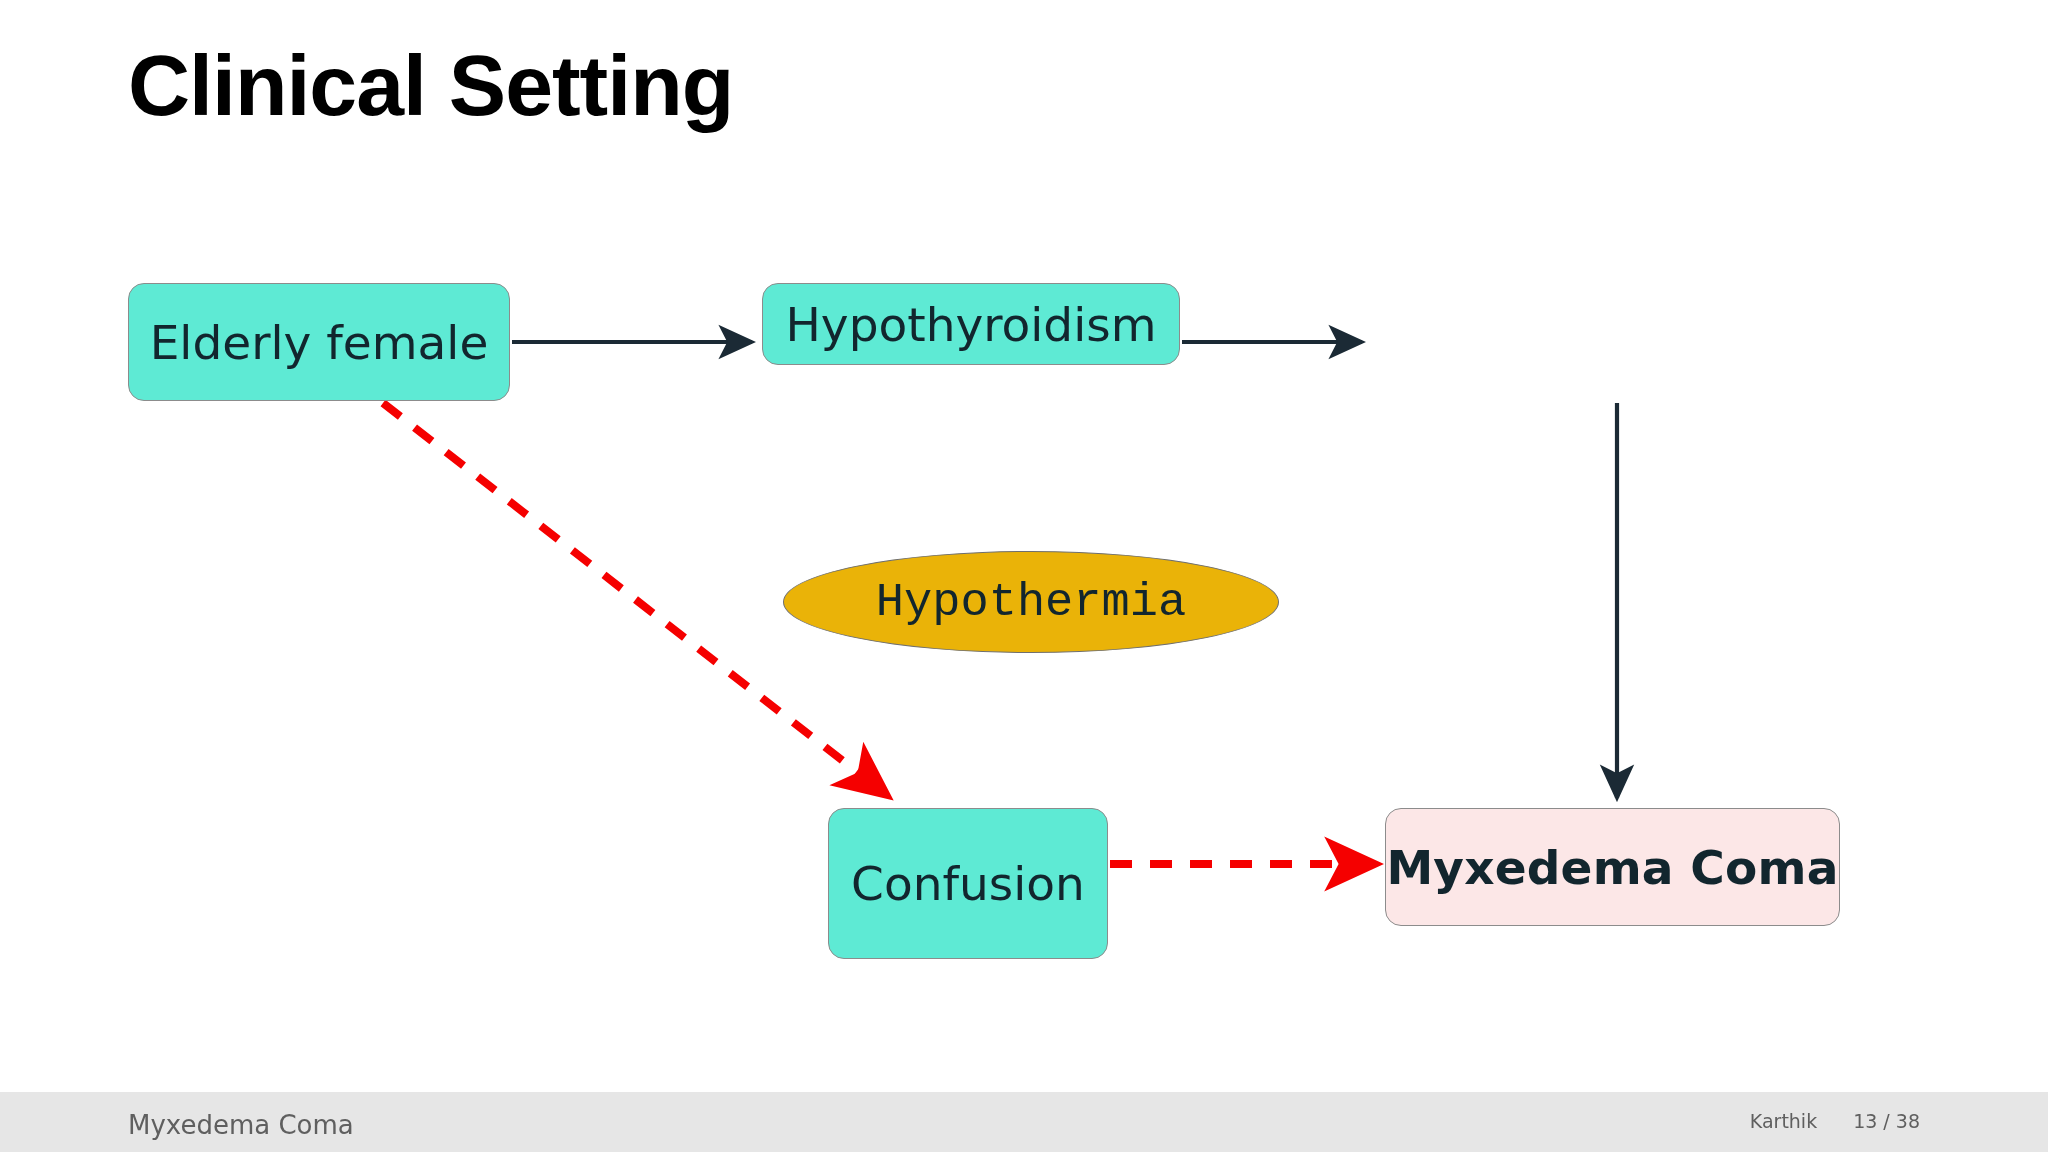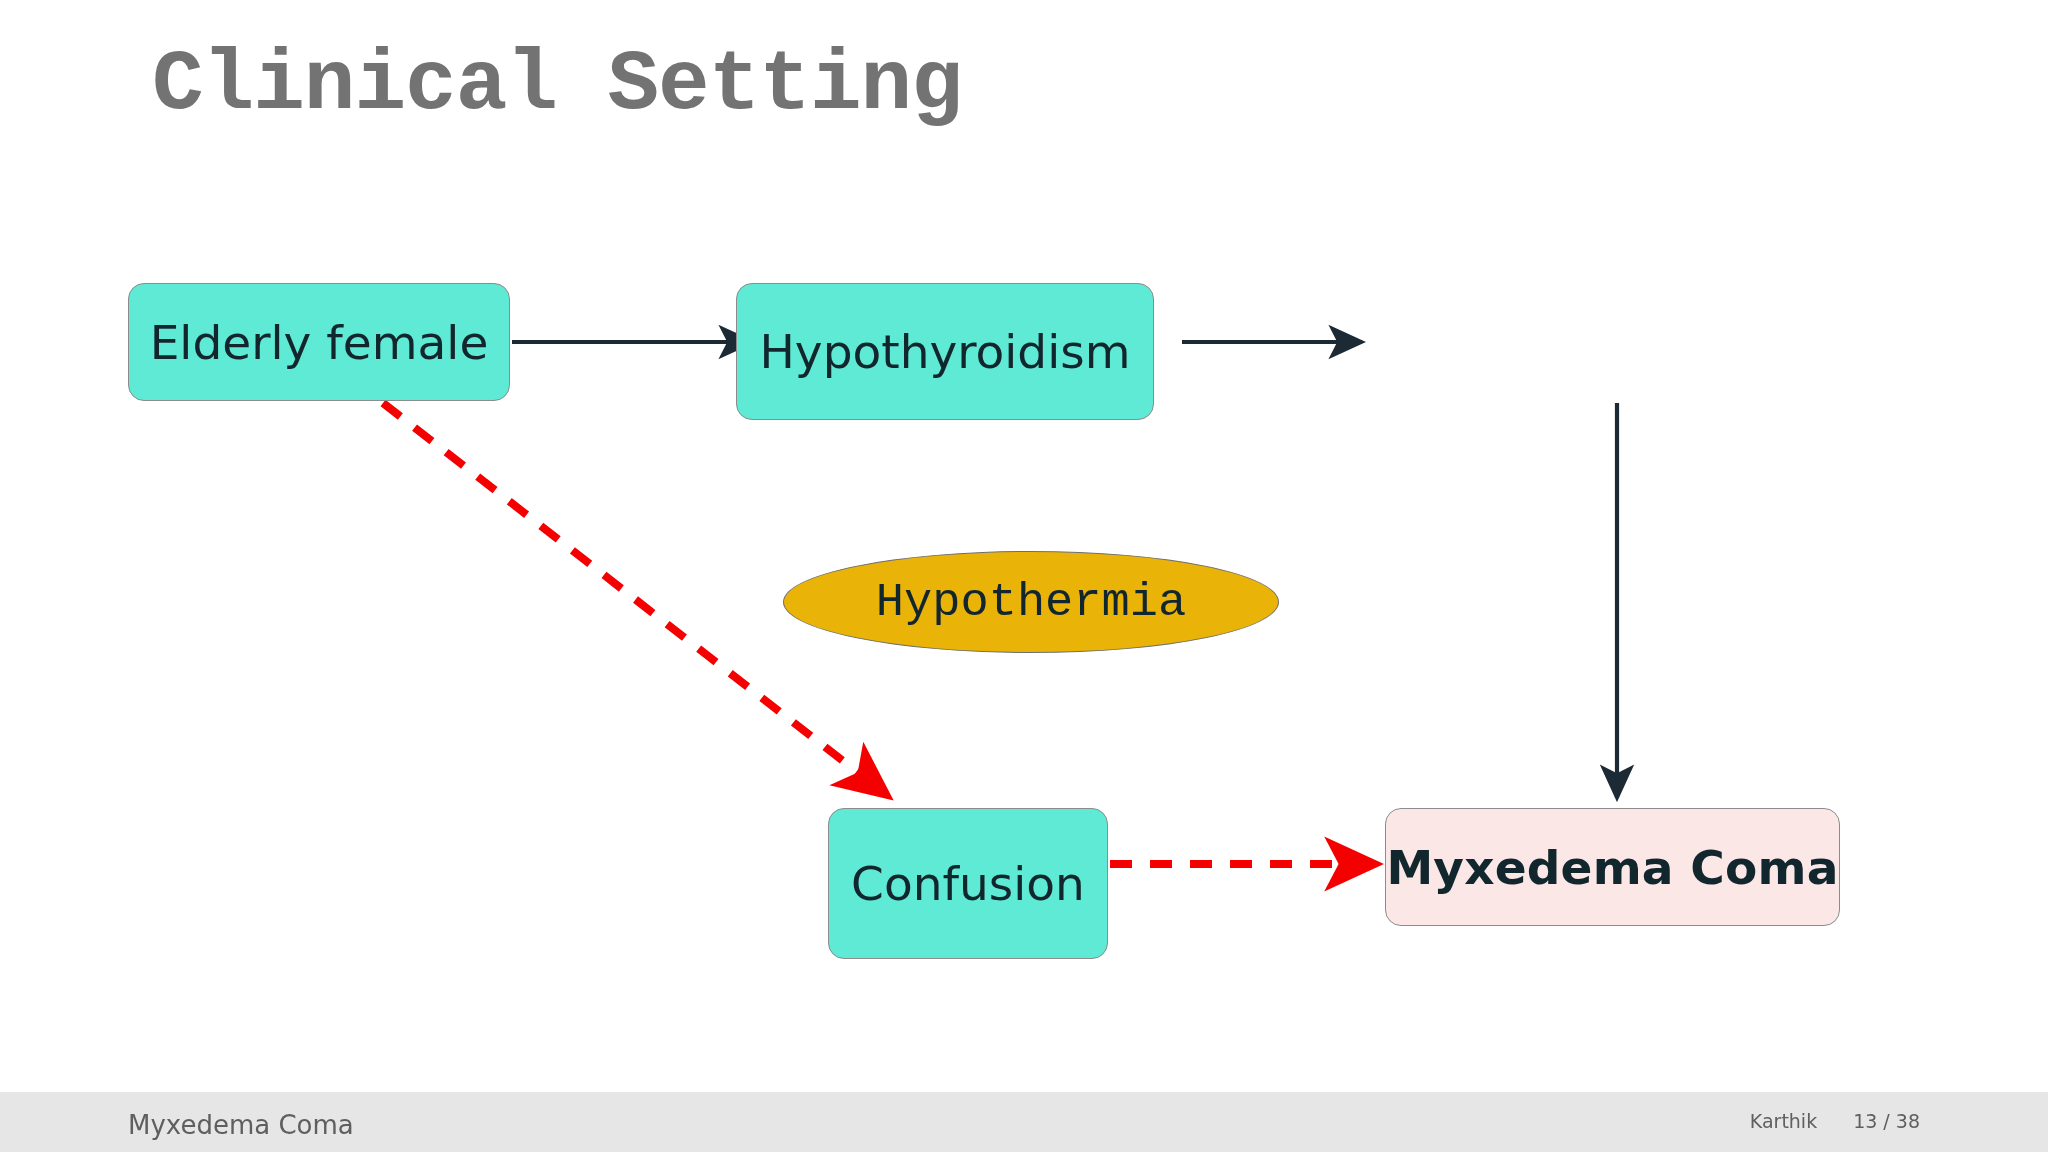--- a/index.html
+++ b/index.html
@@ -14,28 +14,27 @@
     overflow: hidden;
     font-family: "DejaVu Sans", "Liberation Sans", sans-serif;
     background: #ffffff;
   }
 
   
   #slide-title {
     position: absolute;
     left: 128px;
     top: 40px;
-    font-family: Liberation Mono, monospace;
+    font-family: Liberation Sans, sans-serif;
     font-size: 86px;
     font-weight: 700;
     letter-spacing: -1px;
-    color: #737373;
+    color: #000000;
     line-height: 1.05;
     white-space: nowrap;
-    margin-left: 24px;
   }
 
   
   #diagram {
     position: absolute;
     left: 0;
     top: 0;
     width: 2048px;
     height: 1092px;
   }
@@ -73,21 +72,21 @@
   }
   .node-ellipse {
     border: 1.6px solid #6f6f6f;
     border-radius: 50%;
     background: #eab308;
     font-family: Liberation Mono, monospace;
   }
 
   
   #node-elderly-female     { left: 128px;  top: 283px; width: 382px;  height: 118px; }
-  #node-hypothyroidism     { left: 736px;  top: 283px; width: 418px;  height: 137px; }
+  #node-hypothyroidism     { left: 762px;  top: 283px; width: 418px;  height: 82px; }
   #node-intercurrent       { left: 1372px; top: 283px; width: 490px;  height: 118px; }
   #node-hypothermia        { left: 783px;  top: 551px; width: 496px;  height: 102px; }
   #node-confusion          { left: 828px;  top: 808px; width: 280px;  height: 151px; }
   #node-myxedema-coma      { left: 1385px; top: 808px; width: 455px;  height: 118px; }
 
   
   #footer-bar {
     position: absolute;
     left: 0;
     top: 1092px;

